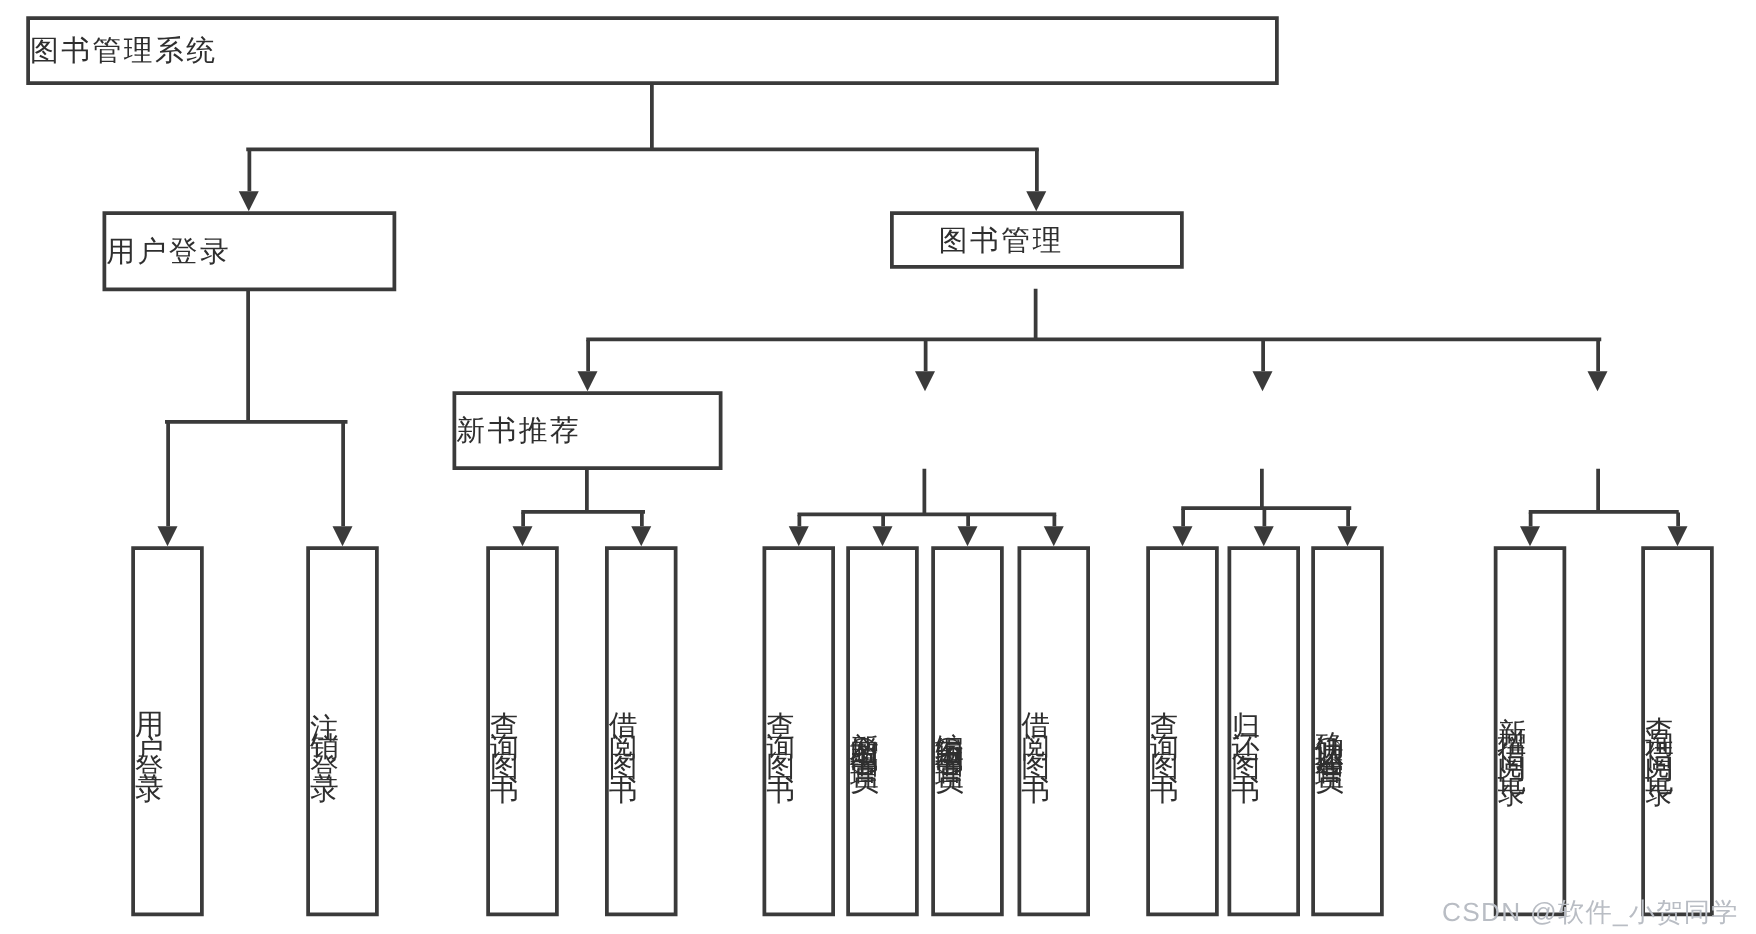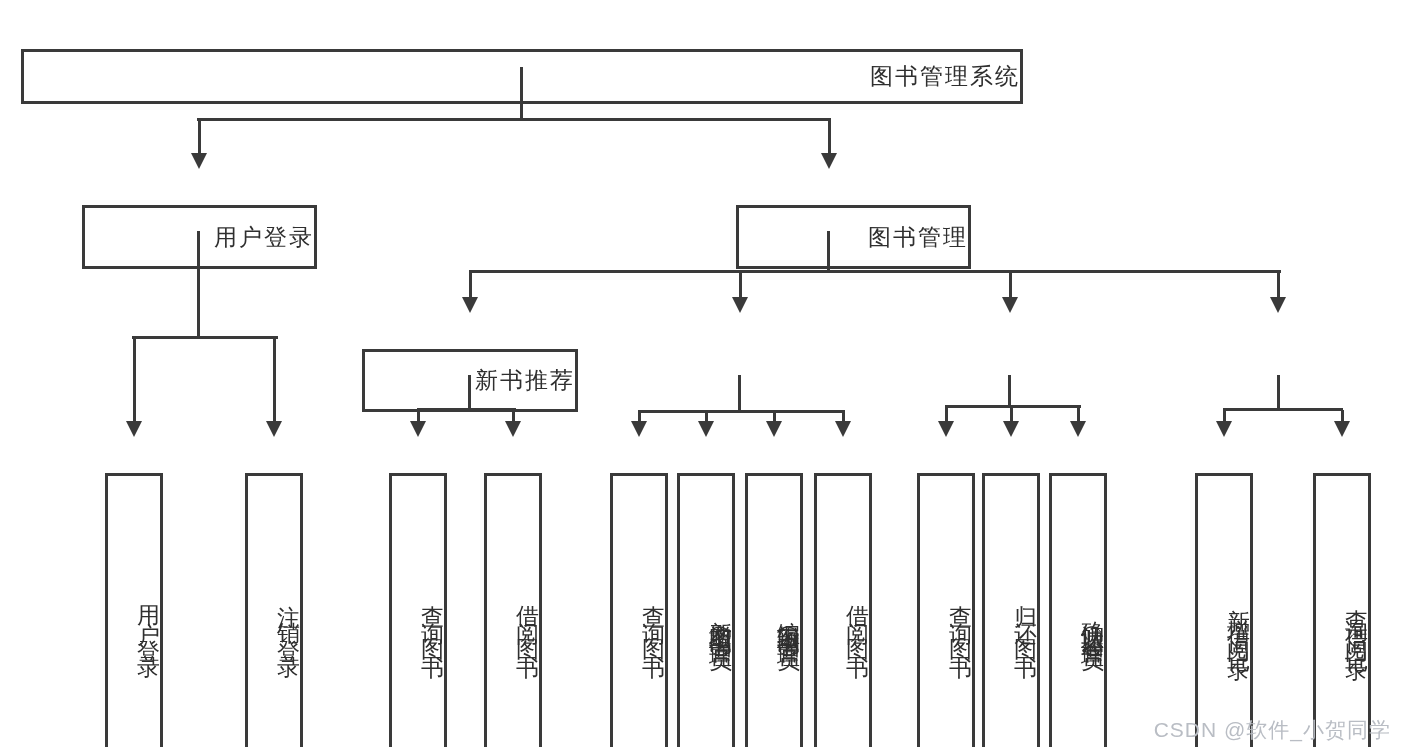--- a/index.html
+++ b/index.html
@@ -4,21 +4,21 @@
 <style>
   html,body{margin:0;padding:0;background:#ffffff;}
   body{
     width:1405px;height:747px;position:relative;overflow:hidden;
     font-family:"Liberation Sans",sans-serif;color:#2f2f2f;
   }
   .diagram{position:absolute;left:0;top:0;width:1405px;height:747px;}
   .box{
     position:absolute;box-sizing:border-box;
     border:3px solid #3a3a3a;background:#ffffff;
-    display:flex;align-items:center;justify-content:flex-end;margin-top:36px;
+    display:flex;align-items:center;justify-content:flex-start;
   }
   .box.h span{font-size:23px;letter-spacing:2px;white-space:nowrap;}
   .box.v span{
     writing-mode:vertical-rl;text-orientation:mixed;
     font-size:23px;letter-spacing:17px;line-height:1;white-space:nowrap;
   }
   .box.v.mid span{letter-spacing:10px;}
   .box.v.long span{letter-spacing:4px;}
   .hline{position:absolute;height:3px;background:#3a3a3a;}
   .vline{position:absolute;width:3px;background:#3a3a3a;}
@@ -50,21 +50,21 @@
       <i class="head"></i>
     </div>
   <div class="arrow" style="left:821px;top:119px;height:50px;">
       <i class="stem"></i>
       <i class="head"></i>
     </div>
 
   <div class="box h" style="left:82px;top:169px;width:235px;height:64px;">
     <span>用户登录</span>
   </div>
-  <div class="box h" style="left:736px;top:169px;width:235px;height:64px;">
+  <div class="box h" style="left:712px;top:169px;width:235px;height:46px;padding-left:36px;">
     <span>图书管理</span>
   </div>
 
   <div class="vline" style="left:197px;top:231px;height:107px;"></div>
   <div class="hline" style="left:132px;top:336px;width:146px;"></div>
   <div class="arrow" style="left:126px;top:338px;height:99px;">
       <i class="stem"></i>
       <i class="head"></i>
     </div>
   <div class="arrow" style="left:266px;top:338px;height:99px;">

